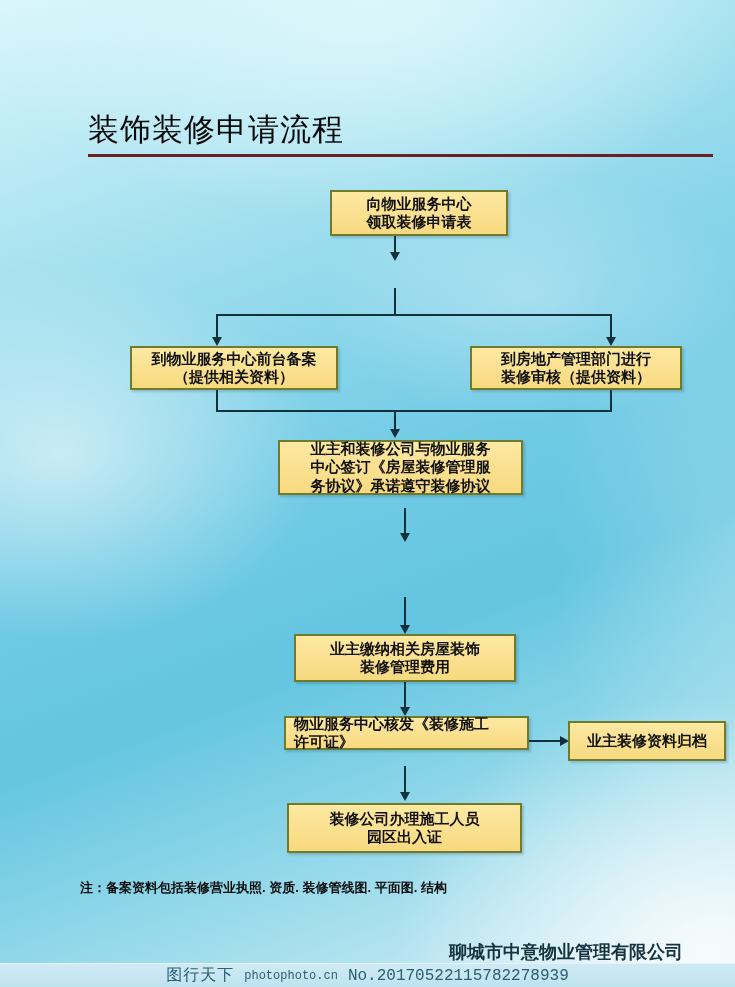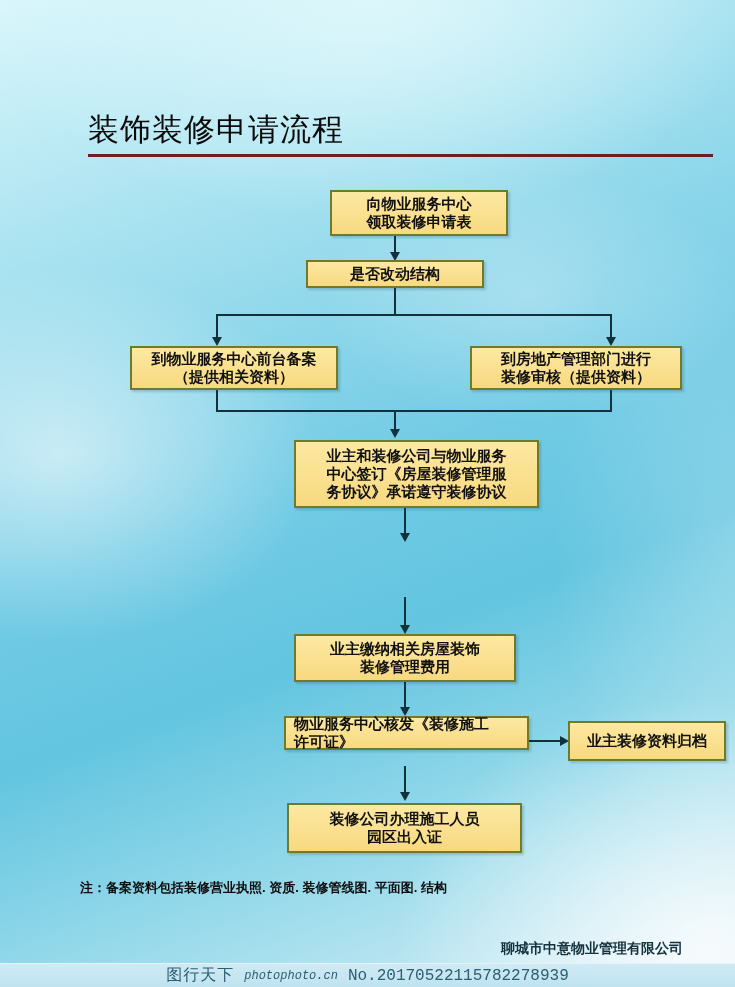--- a/index.html
+++ b/index.html
@@ -113,21 +113,21 @@
     top: 879px;
     font-size: 13px;
     font-weight: 700;
     color: #0d0d0d;
     z-index: 6;
   }
   .company {
     position: absolute;
     right: 52px;
     top: 940px;
-    font-size: 14px;
+    font-size: 18px;
     font-weight: 700;
     color: #14333f;
     z-index: 6;
   }
 
   
   .watermark {
     position: absolute;
     left: 0; bottom: 0;
     width: 735px;
@@ -143,21 +143,20 @@
   .wm-brand {
     font-size: 16px;
     color: #2b5f72;
     font-weight: 400;
     letter-spacing: 1px;
   }
   .wm-site {
     font-family: "Liberation Mono", "DejaVu Sans Mono", monospace;
     font-size: 12px;
     color: #2b5f72;
-    font-style: italic;
   }
   .wm-id {
     font-family: "Liberation Mono", "DejaVu Sans Mono", monospace;
     font-size: 16px;
     color: #2b5f72;
   }
 </style>
 </head>
 <body>
 
@@ -167,42 +166,41 @@
     <div class="title-text">装饰装修申请流程</div>
     <div class="title-rule"></div>
   </div>
 
   <div class="node" style="left:306px; top:190px; width:178px; height:46px;margin-left:24px;">向物业服务中心
 领取装修申请表</div>
 
   <div class="vline" style="left:394px; top:236px; height:19px;"></div>
   <div class="arrow-down" style="left:390px; top:252px;"></div>
 
-  <div class="node" style="left:306px; top:260px; width:178px; height:28px;">是否改动结构</div>
 
   <div class="vline" style="left:394px; top:288px; height:27px;"></div>
   <div class="hline" style="left:216px; top:314px; width:396px;"></div>
   <div class="vline" style="left:216px; top:314px; height:26px;"></div>
   <div class="arrow-down" style="left:212px; top:337px;"></div>
   <div class="vline" style="left:610px; top:314px; height:26px;"></div>
   <div class="arrow-down" style="left:606px; top:337px;"></div>
 
   <div class="node" style="left:130px; top:346px; width:208px; height:44px;">到物业服务中心前台备案
 （提供相关资料）</div>
 
   <div class="node" style="left:470px; top:346px; width:212px; height:44px;">到房地产管理部门进行
 装修审核（提供资料）</div>
 
   <div class="vline" style="left:216px; top:390px; height:22px;"></div>
   <div class="vline" style="left:610px; top:390px; height:22px;"></div>
   <div class="hline" style="left:216px; top:410px; width:396px;"></div>
   <div class="vline" style="left:394px; top:410px; height:22px;"></div>
   <div class="arrow-down" style="left:390px; top:429px;"></div>
 
-  <div class="node" style="left:294px; top:440px; width:245px; height:68px;">业主和装修公司与物业服务
+  <div class="node" style="left:278px; top:440px; width:245px; height:55px;">业主和装修公司与物业服务
 中心签订《房屋装修管理服
 务协议》承诺遵守装修协议</div>
 
   <div class="vline" style="left:404px; top:508px; height:28px;"></div>
   <div class="arrow-down" style="left:400px; top:533px;"></div>
 
 
   <div class="vline" style="left:404px; top:597px; height:31px;"></div>
   <div class="arrow-down" style="left:400px; top:625px;"></div>
 

